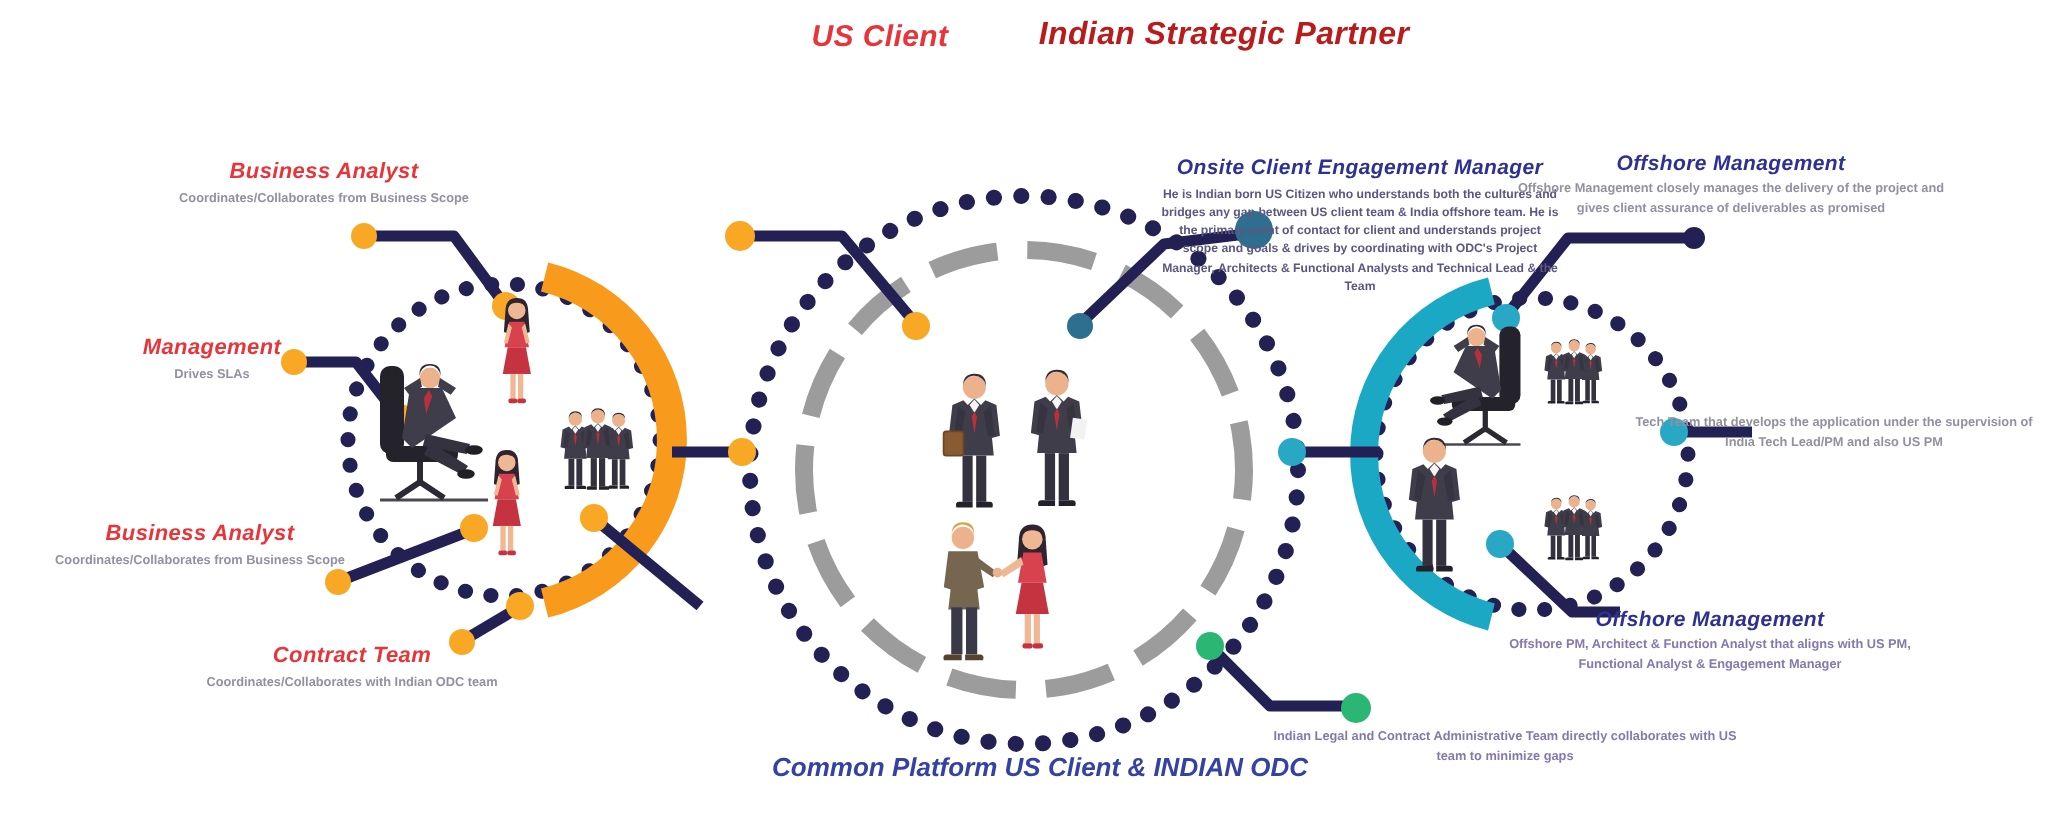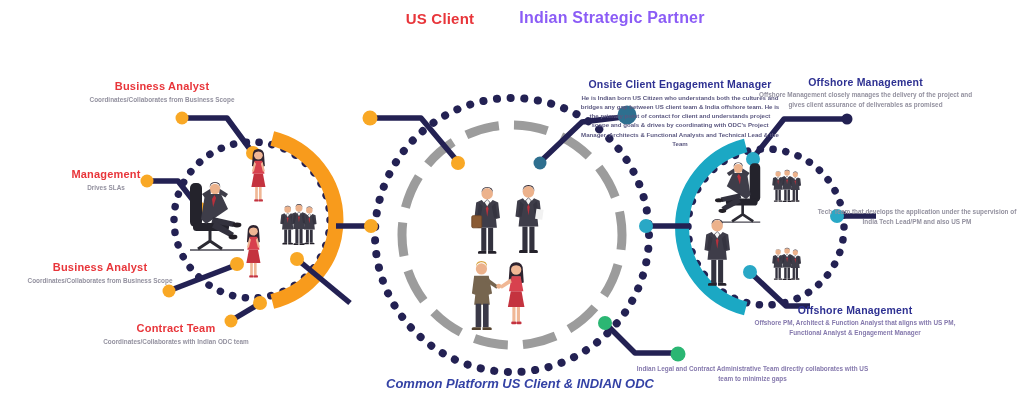--- a/index.html
+++ b/index.html
@@ -1,24 +1,24 @@
 <!DOCTYPE html>
 <html><head>
 <meta charset="utf-8">
 <style>
   html,body{margin:0;padding:0;background:#fff;}
   #stage{position:relative;width:1024px;height:410px;background:#ffffff;overflow:hidden;
          font-family:"Liberation Sans",sans-serif;}
   svg{position:absolute;left:0;top:0;}
   .label{position:absolute;text-align:center;z-index:5;}
-  .t{font-weight:bold;font-size:11px;letter-spacing:.2px;line-height:1.15;}
+  .t{font-style:italic;font-weight:bold;font-size:11px;letter-spacing:.2px;line-height:1.15;}
   .t.red{color:#e8353a;}
   .t.blue{color:#2e3192;}
   .t.h-us{font-size:15px;color:#e8353a;}
-  .t.h-in{font-size:16px;color:#8b5cf6;}
+  .t.h-in{font-size:16px;color:#b91c1c;}
   .t.sm{font-size:10.5px;}
   .s{font-size:6.4px;font-weight:bold;color:#93919f;margin-top:2px;line-height:1.5;}
   .s.purple{color:#8579ad;}
   .desc{font-size:6.1px;font-weight:bold;color:#5b5880;margin-top:3px;line-height:1.5;}
   .caption{font-size:13px;font-weight:bold;font-style:italic;color:#3442a5;}
 </style>
 </head>
 <body>
 
 <div id="stage">

